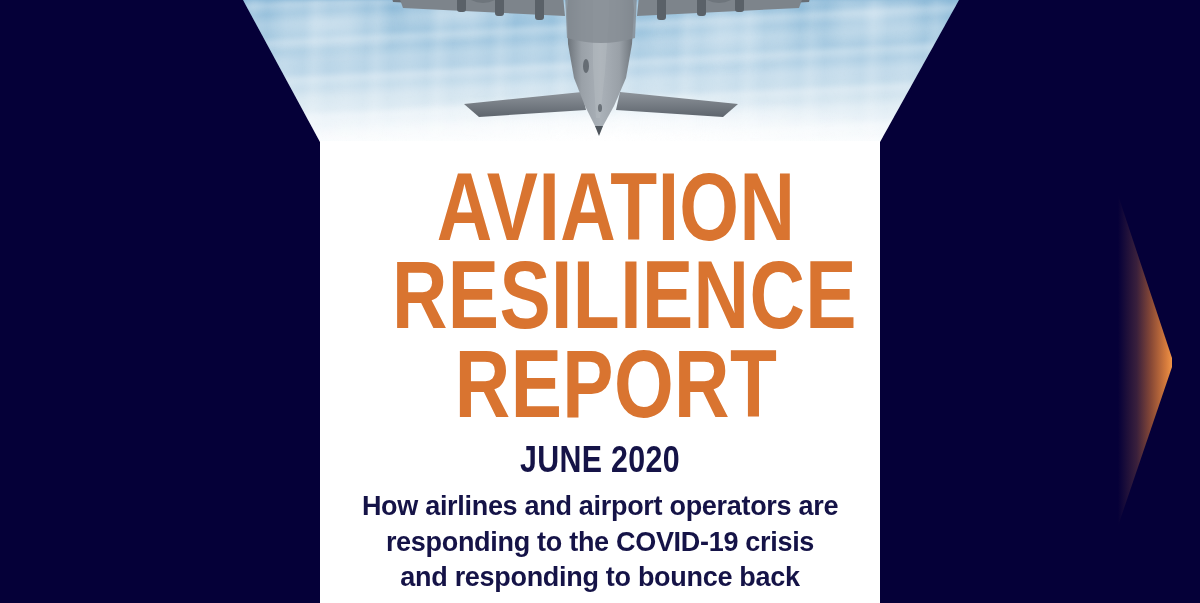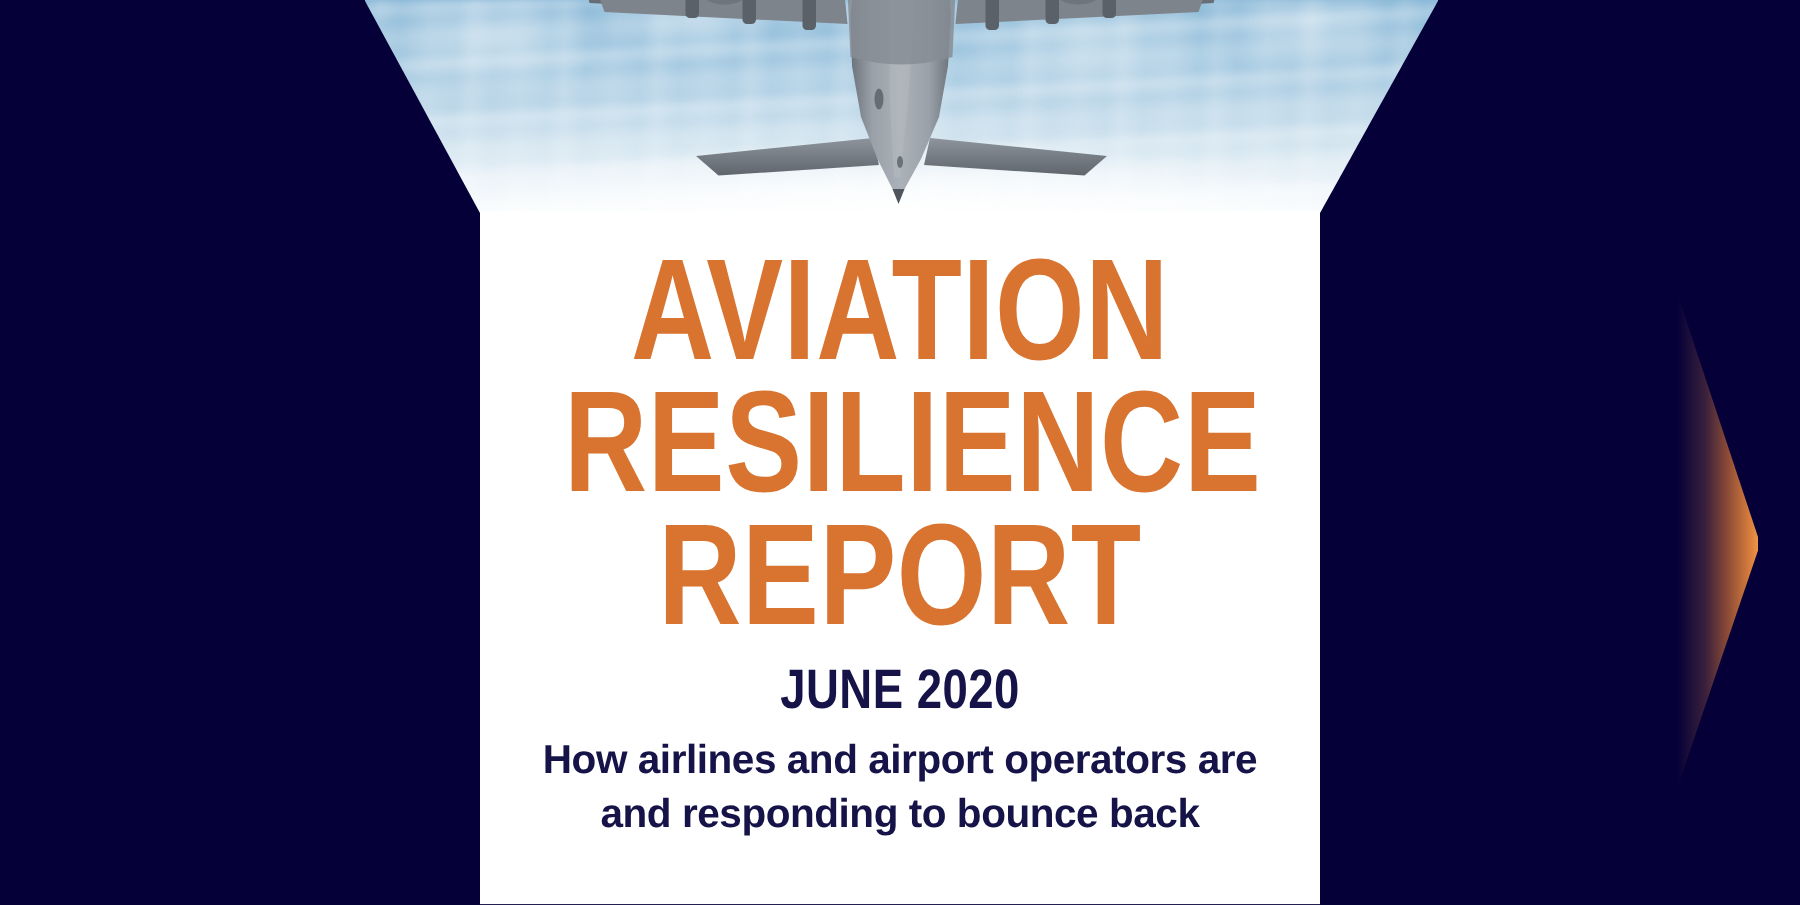--- a/index.html
+++ b/index.html
@@ -90,21 +90,21 @@
     left: 320px;
     top: 141px;
     width: 560px;
     height: 462px;
     background: #ffffff;
   }
 
   
   .title-block {
     position: absolute;
-    left: 0;
+    left: 16px;
     top: 22px;
     width: 560px;
     text-align: center;
   }
   .title-line {
     display: block;
     color: #d97430;
     font-family: "Liberation Sans Narrow", "Liberation Sans", sans-serif;
     font-weight: 700;
     font-size: 96px;
@@ -242,20 +242,21 @@
     <div class="title-block">
       <span class="title-line">AVIATION</span>
       <span class="title-line">RESILIENCE</span>
       <span class="title-line">REPORT</span>
     </div>
 
     <div class="issue-date">JUNE 2020</div>
 
     <div class="deck">
       <span class="deck-line">How airlines and airport operators are</span>
+      <span class="deck-line">responding to the COVID-19 crisis</span>
       <span class="deck-line">and responding to bounce back</span>
     </div>
 
   </div>
 
   <svg class="chevron" viewBox="0 0 56 331">
     <defs>
       <linearGradient id="chevG" x1="0" y1="0" x2="1" y2="0">
         <stop offset="0%" stop-color="#050038"></stop>
         <stop offset="35%" stop-color="#3a203c"></stop>

